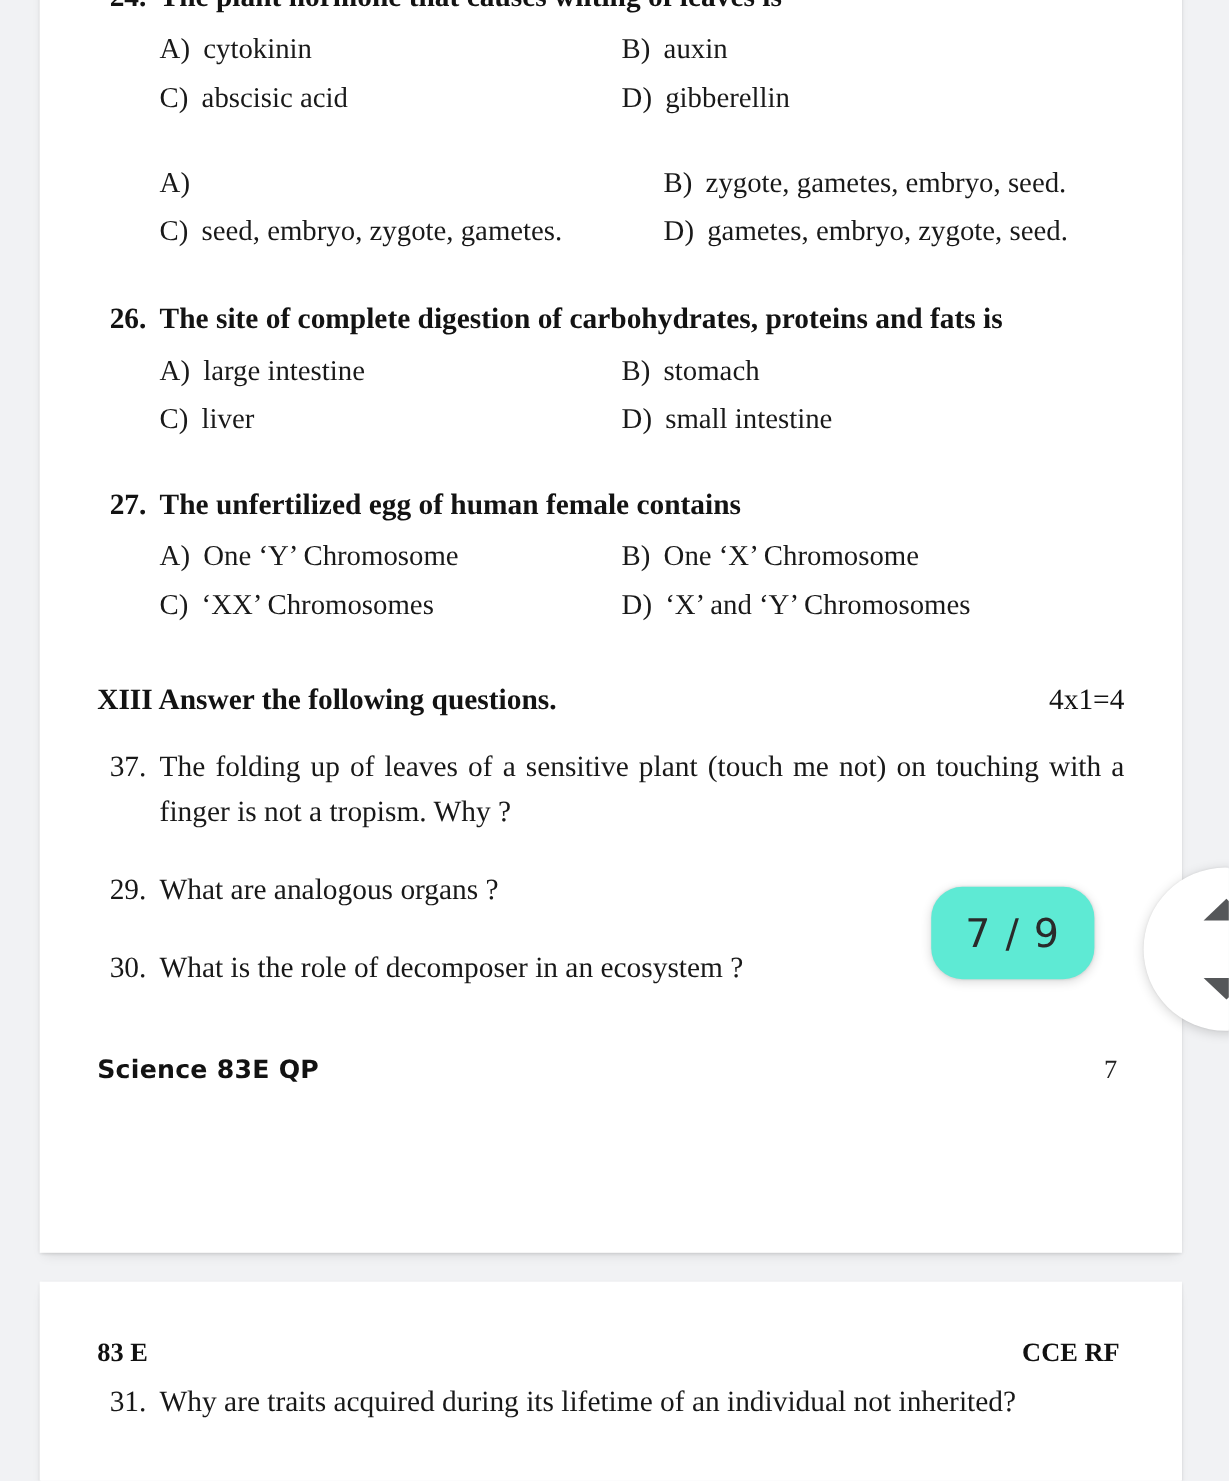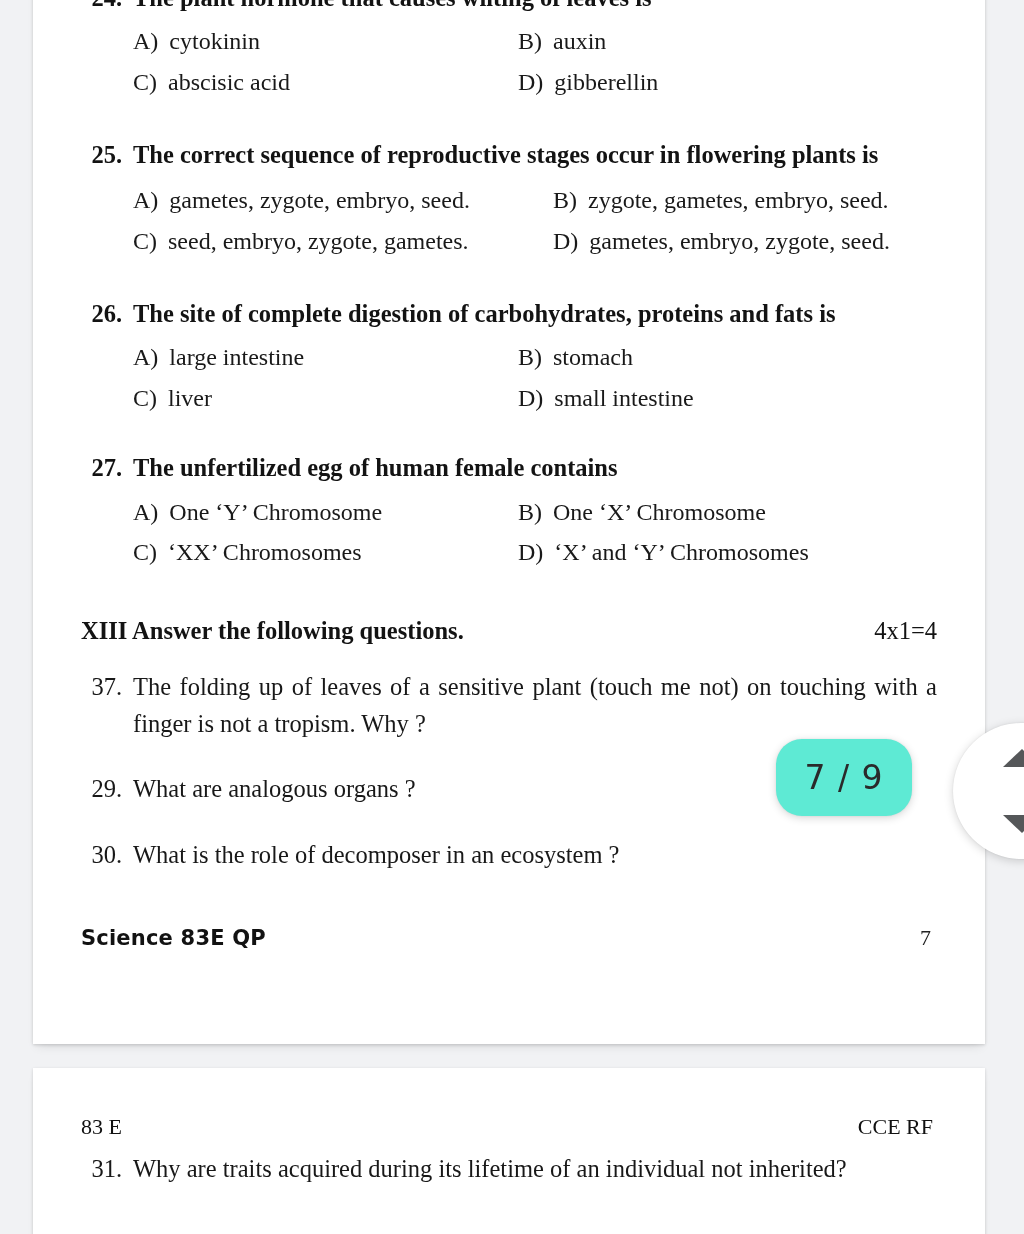--- a/index.html
+++ b/index.html
@@ -145,21 +145,21 @@
     flex: 0 0 auto;
     font-family: "Liberation Serif", serif;
     font-size: 22px;
     color: #222;
     padding-right: 6px;
   }
 
   .page-header {
     display: flex;
     align-items: flex-end;
-    font-weight: normal;
+    font-weight: bold;
     font-size: 22px;
     color: #111;
   }
   .page-header .hleft { flex: 1 1 auto; }
   .page-header .hright { flex: 0 0 auto; padding-right: 4px; }
 
   
   #page-indicator {
     position: absolute;
     left: 776px;
@@ -253,29 +253,24 @@
             </div>
             <div class="opt">
               <span class="lbl">D)</span>
               <span>gibberellin</span>
             </div>
           </div>
         </div>
       </div>
 
       <div class="q-block mt-q25">
-        <div class="q-line bold-q">
-          <div class="q-num">25.</div>
-          <div class="q-text justify">The correct sequence of reproductive stages occur in flowering plants is</div>
-        </div>
         <div class="options" style="margin-top:14px;">
           <div class="opt-row wide">
             <div class="opt">
               <span class="lbl">A)</span>
-              <span>gametes, zygote, embryo, seed.</span>
             </div>
             <div class="opt">
               <span class="lbl">B)</span>
               <span>zygote, gametes, embryo, seed.</span>
             </div>
           </div>
           <div class="opt-row wide">
             <div class="opt">
               <span class="lbl">C)</span>
               <span>seed, embryo, zygote, gametes.</span>

